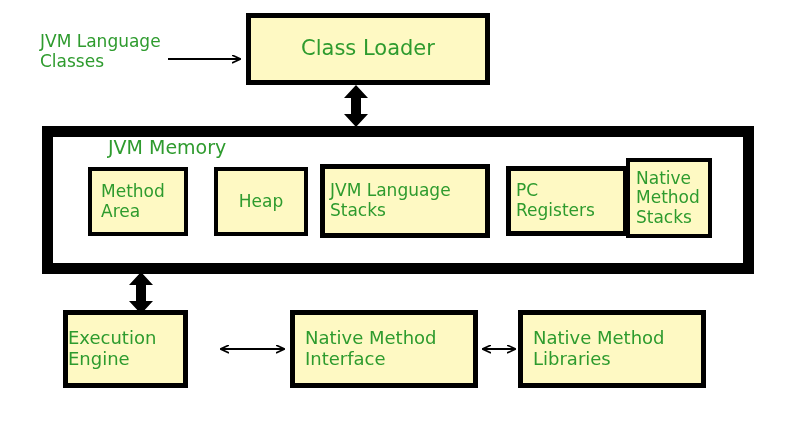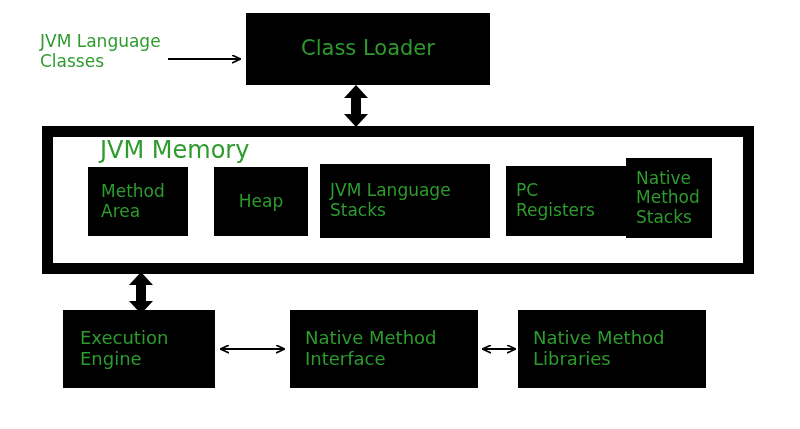--- a/index.html
+++ b/index.html
@@ -17,21 +17,21 @@
     height: 429px;
     background: #ffffff;
     overflow: hidden;
     border-radius: 11px;
   }
 
   
   .box {
     position: absolute;
     box-sizing: border-box;
-    background: #000000;
+    background: #fef9c3;
     border: 4px solid #000000;
     display: flex;
     align-items: center;
     justify-content: center;
     color: #2e9b2e;
     font-family: "DejaVu Sans", sans-serif;
     line-height: 1.12;
   }
   .box.thick { border-width: 5px; }
   .box.left  { justify-content: flex-start; }
@@ -84,21 +84,21 @@
   <div class="box thick" id="class-loader-box" style="left:246px; top:13px; width:244px; height:72px; font-size:21px;">
     <span>Class Loader</span>
   </div>
 
   <svg class="arrow-svg" style="left:336px; top:85px;" width="50" height="42">
     <polygon points="20,0 8,13 15,13 15,29 8,29 20,42 32,29 25,29 25,13 32,13" fill="#000000"></polygon>
   </svg>
 
   <div id="jvm-memory-frame" style="left:42px; top:126px; width:712px; height:148px;"></div>
 
-  <div id="jvm-memory-label" style="left:100px; top:136px; font-size:24px;">JVM Memory</div>
+  <div id="jvm-memory-label" style="left:108px; top:136px; font-size:19px;">JVM Memory</div>
 
   <div class="box left" style="left:88px; top:167px; width:100px; height:69px; font-size:17px; padding-left:9px;">
     <span class="freetext" style="position:static; white-space:pre-line;">Method
 Area</span>
   </div>
 
   <div class="box" style="left:214px; top:167px; width:94px; height:69px; font-size:17px;">
     <span class="freetext" style="position:static; white-space:pre-line;">Heap</span>
   </div>
 
@@ -115,21 +115,21 @@
   <div class="box left" style="left:626px; top:158px; width:86px; height:80px; font-size:17px; padding-left:6px;">
     <span class="freetext" style="position:static; white-space:pre-line;">Native
 Method
 Stacks</span>
   </div>
 
   <svg class="arrow-svg" style="left:121px; top:272px;" width="50" height="42">
     <polygon points="20,0 8,13 15,13 15,29 8,29 20,42 32,29 25,29 25,13 32,13" fill="#000000"></polygon>
   </svg>
 
-  <div class="box left thick" style="left:63px; top:310px; width:152px; height:78px; font-size:18px; padding-left:12px;">
+  <div class="box left thick" style="left:63px; top:310px; width:125px; height:78px; font-size:18px; padding-left:0;">
     <span class="freetext" style="position:static; white-space:pre-line;">Execution
 Engine</span>
   </div>
 
   <div class="box left thick" style="left:290px; top:310px; width:188px; height:78px; font-size:18px; padding-left:10px;">
     <span class="freetext" style="position:static; white-space:pre-line;">Native Method
 Interface</span>
   </div>
 
   <div class="box left thick" style="left:518px; top:310px; width:188px; height:78px; font-size:18px; padding-left:10px;">

